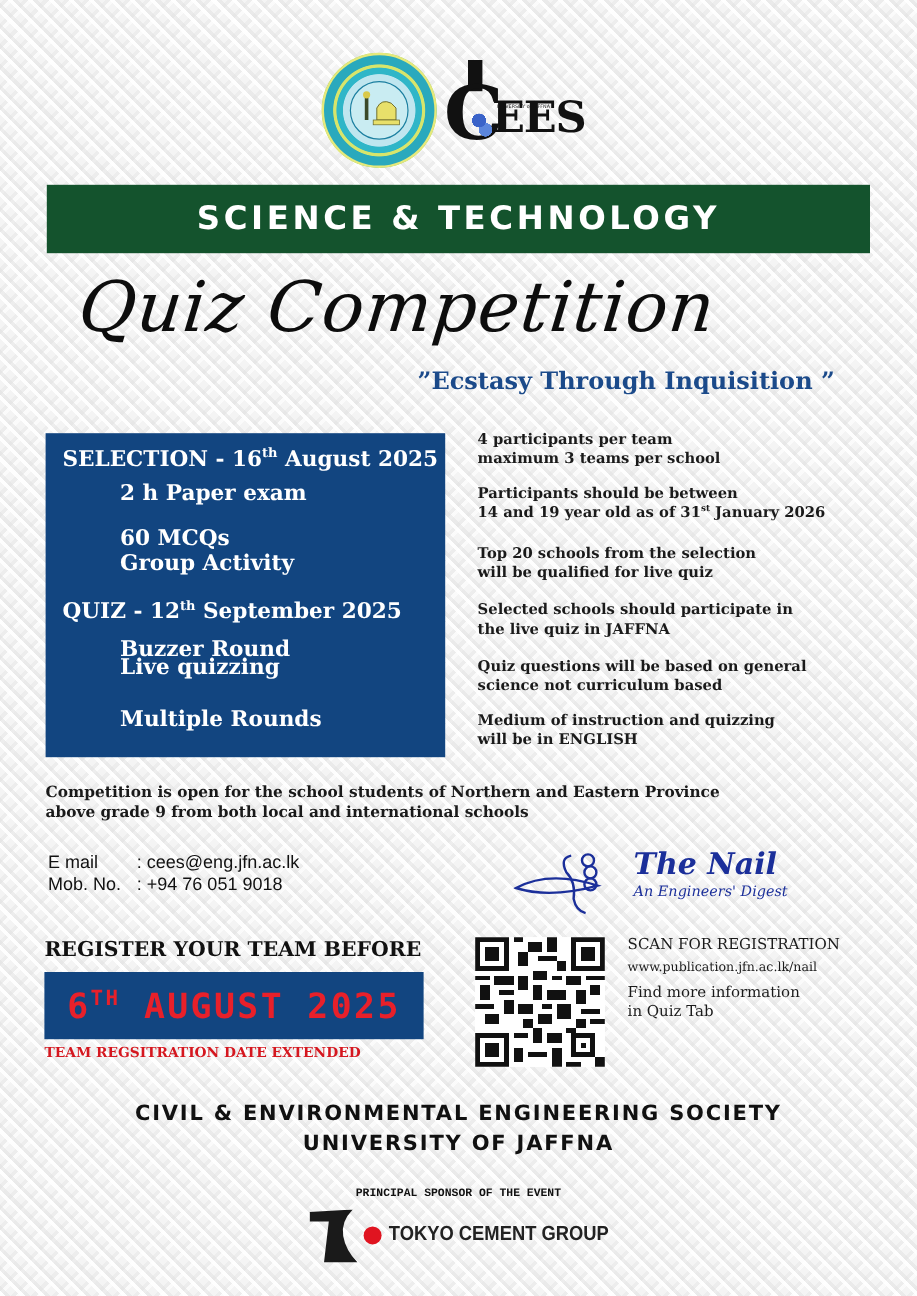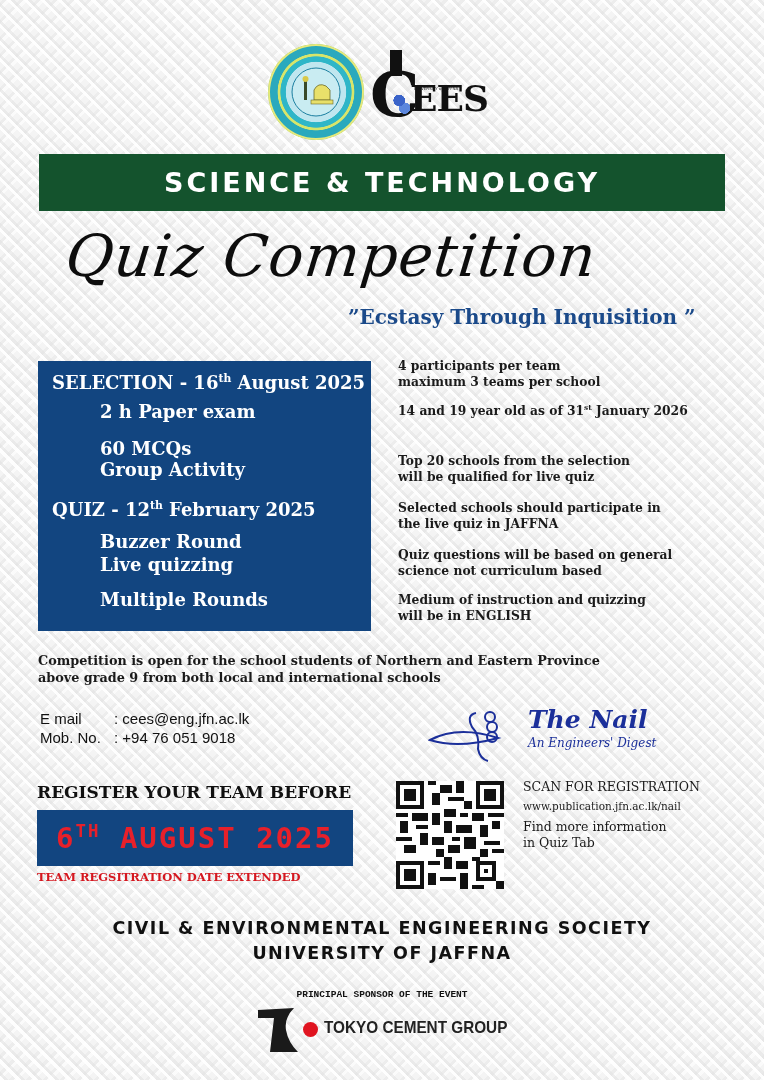--- a/index.html
+++ b/index.html
@@ -127,32 +127,33 @@
 </div>
 
 <div class="abs title">Quiz Competition</div>
 <div class="abs tagline">”Ecstasy Through Inquisition ”</div>
 
 <div class="abs schedule">
   <div class="sched-head" style="top:11px;"><span>SELECTION - 16</span><sup>th</sup><span> August 2025</span></div>
   <div class="sched-item" style="top:40px;">2 h Paper exam</div>
   <div class="sched-item" style="top:69px;margin-top:8px;">60 MCQs</div>
   <div class="sched-item" style="top:98px;">Group Activity</div>
-  <div class="sched-head" style="top:138px;"><span>QUIZ - 12</span><sup>th</sup><span> February 2025</span></div>
+  <div class="sched-head" style="top:138px;"><span>QUIZ - 12</span><sup>th</sup><span> September 2025</span></div>
   <div class="sched-item" style="top:170px;">Buzzer Round</div>
-  <div class="sched-item" style="top:193px;">Live quizzing</div>
+  <div class="sched-item" style="top:185px;">Live quizzing</div>
   <div class="sched-item" style="top:228px;">Multiple Rounds</div>
 </div>
 
 <div class="abs rules">
   <div class="rule" style="top:0px;">
       <div>4 participants per team</div>
       <div>maximum 3 teams per school</div>
     </div>
   <div class="rule" style="top:45px;">
+      <div>Participants should be between</div>
       <div><span>14 and 19 year old as of 31</span><sup>st</sup><span> January 2026</span></div>
     </div>
   <div class="rule" style="top:95px;">
       <div>Top 20 schools from the selection</div>
       <div>will be qualified for live quiz</div>
     </div>
   <div class="rule" style="top:142px;">
       <div>Selected schools should participate in</div>
       <div>the live quiz in JAFFNA</div>
     </div>

